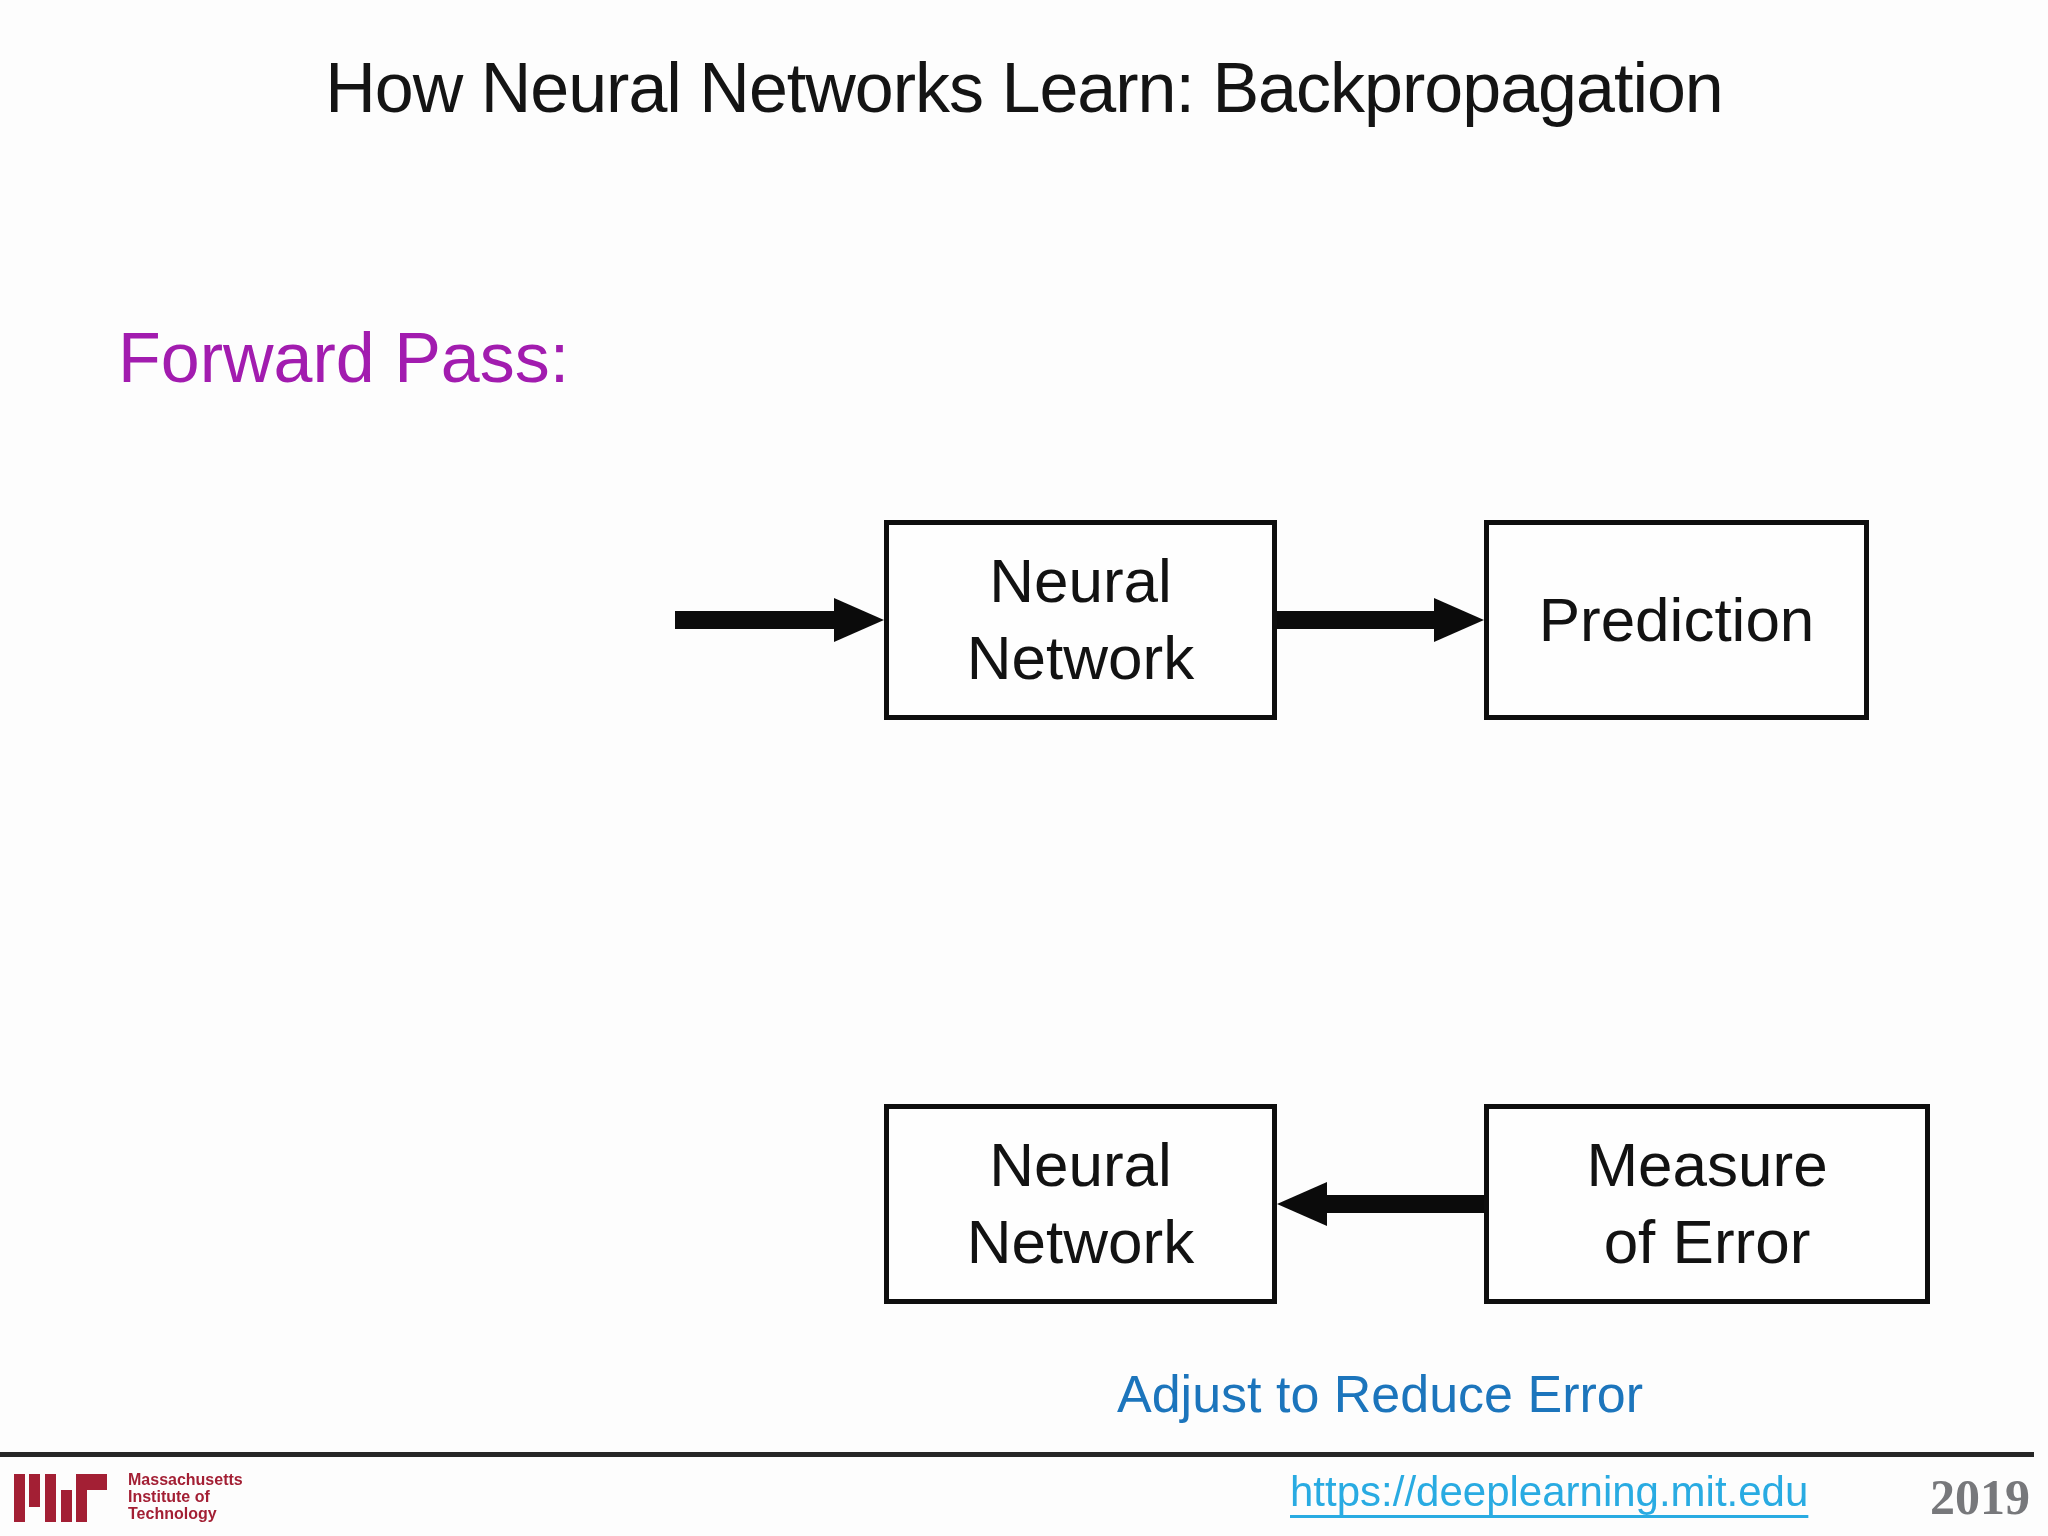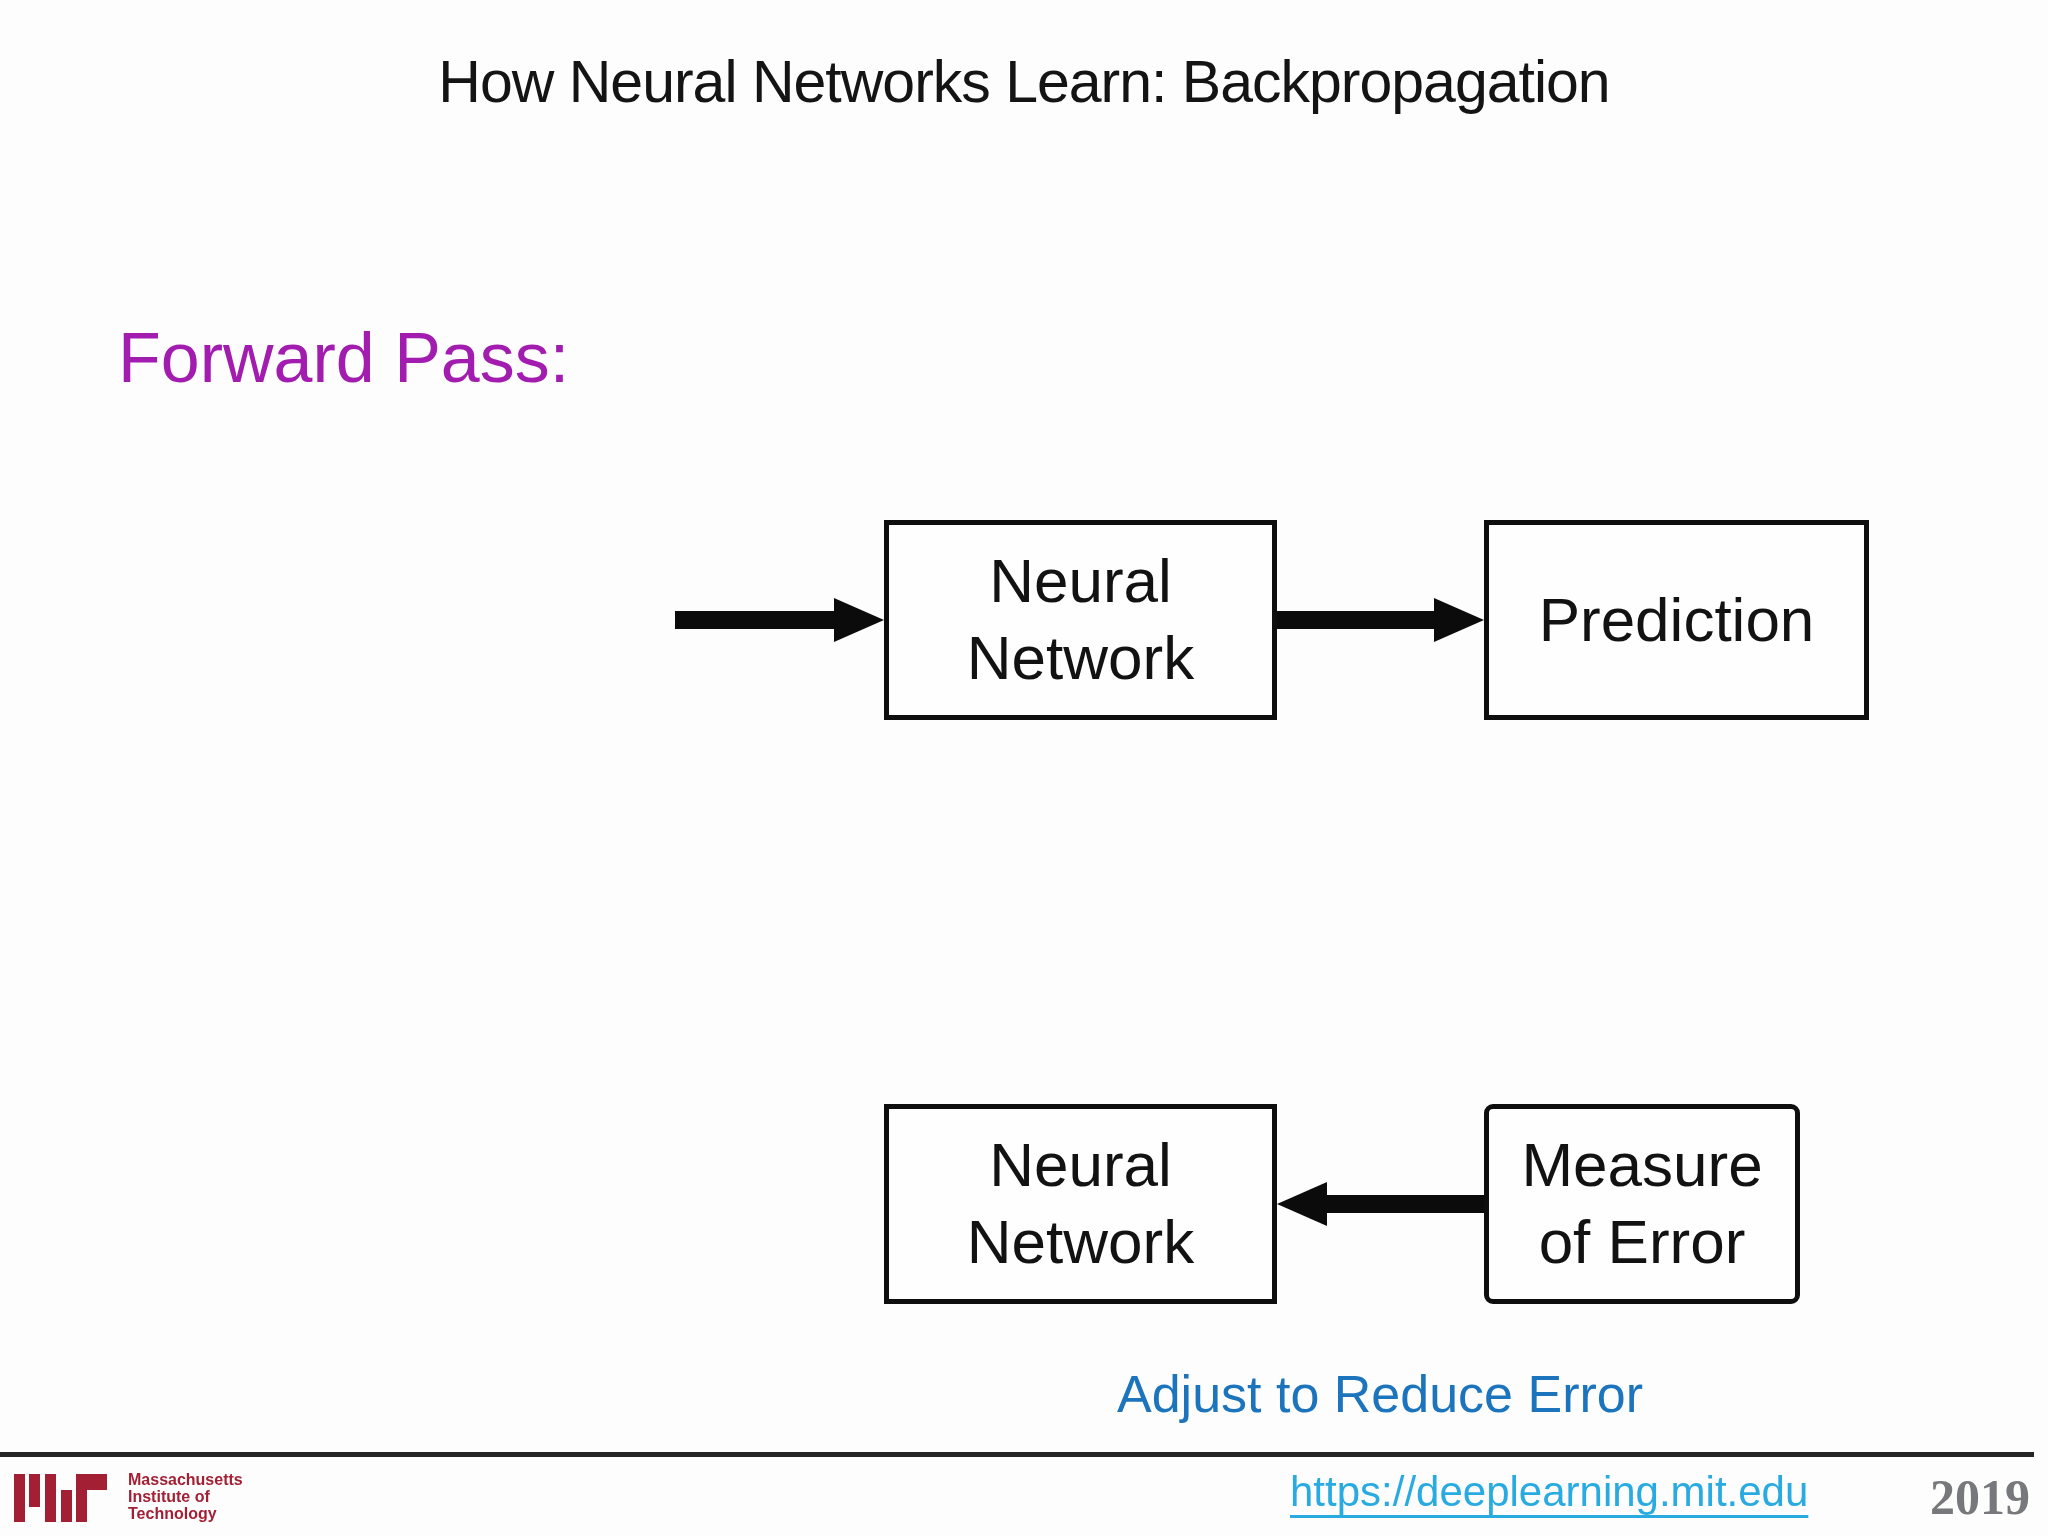--- a/index.html
+++ b/index.html
@@ -10,21 +10,21 @@
     background: #fdfdfd;
     font-family: "Liberation Sans", sans-serif;
     overflow: hidden;
   }
 
   .title {
     position: absolute;
     left: 0; right: 0; top: 52px;
     margin: 0;
     text-align: center;
-    font-size: 59px;
+    font-size: 70px;
     font-weight: normal;
     letter-spacing: -1px;
     color: #141414;
     line-height: 1.05;
   }
 
   .section-heading {
     position: absolute;
     font-size: 70px;
     line-height: 1.1;
@@ -45,21 +45,21 @@
     text-align: center;
     font-size: 62px;
     line-height: 1.24;
     color: #121212;
     white-space: pre-line;
   }
   .box-input      { left: 296px;  top: 520px;  width: 380px; height: 200px; }
   .box-nn-fwd     { left: 884px;  top: 520px;  width: 393px; height: 200px; }
   .box-prediction { left: 1484px; top: 520px;  width: 385px; height: 200px; }
   .box-nn-bwd     { left: 884px;  top: 1104px; width: 393px; height: 200px; }
-  .box-measure    { left: 1484px; top: 1104px; width: 316px; height: 200px; border-radius: 9px; }
+  .box-measure    { left: 1484px; top: 1104px; width: 446px; height: 200px; }
 
   .arrow { position: absolute; height: 44px; }
   .arrow .shaft { position: absolute; top: 13px; height: 18px; background: #0b0b0b; }
   .arrow .head  { position: absolute; top: 0; width: 0; height: 0; }
 
   .arrow-1 { left: 675px;  top: 598px;  width: 209px; }
   .arrow-1 .shaft { left: 0; width: 162px; }
   .arrow-1 .head  { left: 159px; border-top: 22px solid transparent; border-bottom: 22px solid transparent; border-left: 50px solid #0b0b0b; }
 
   .arrow-2 { left: 1277px; top: 598px;  width: 207px; }

